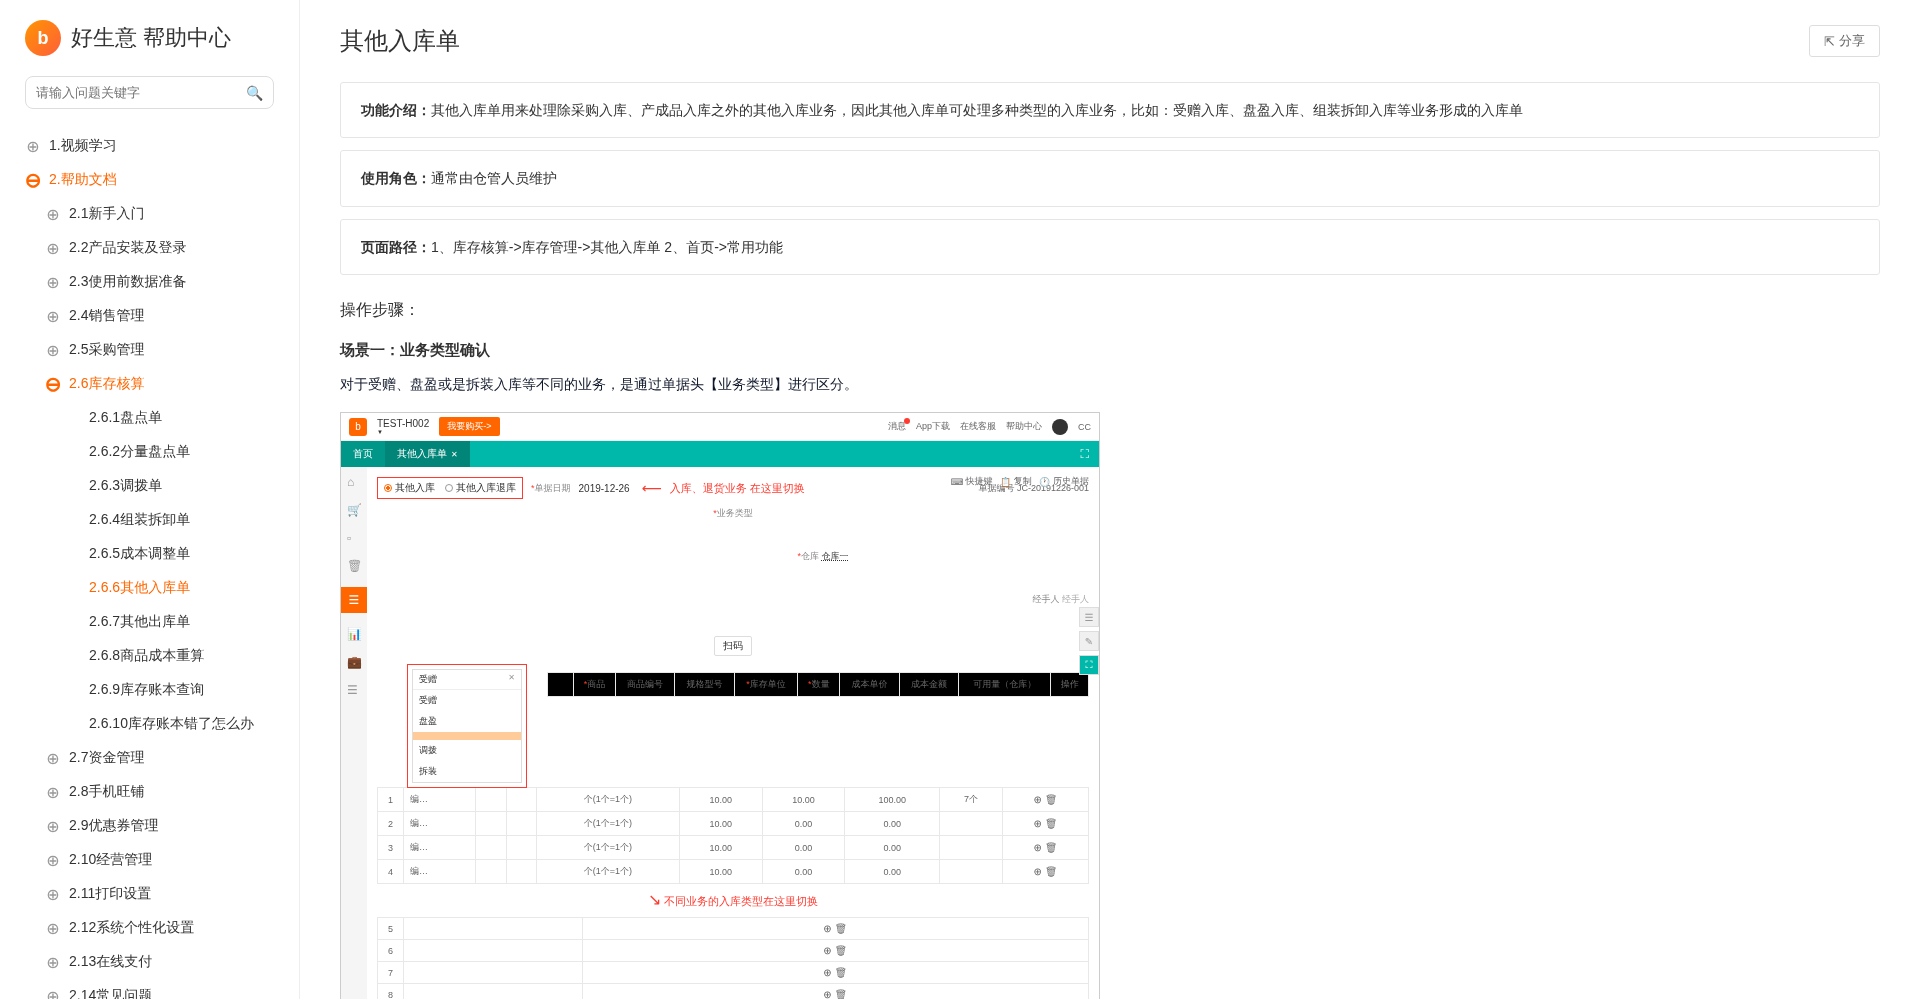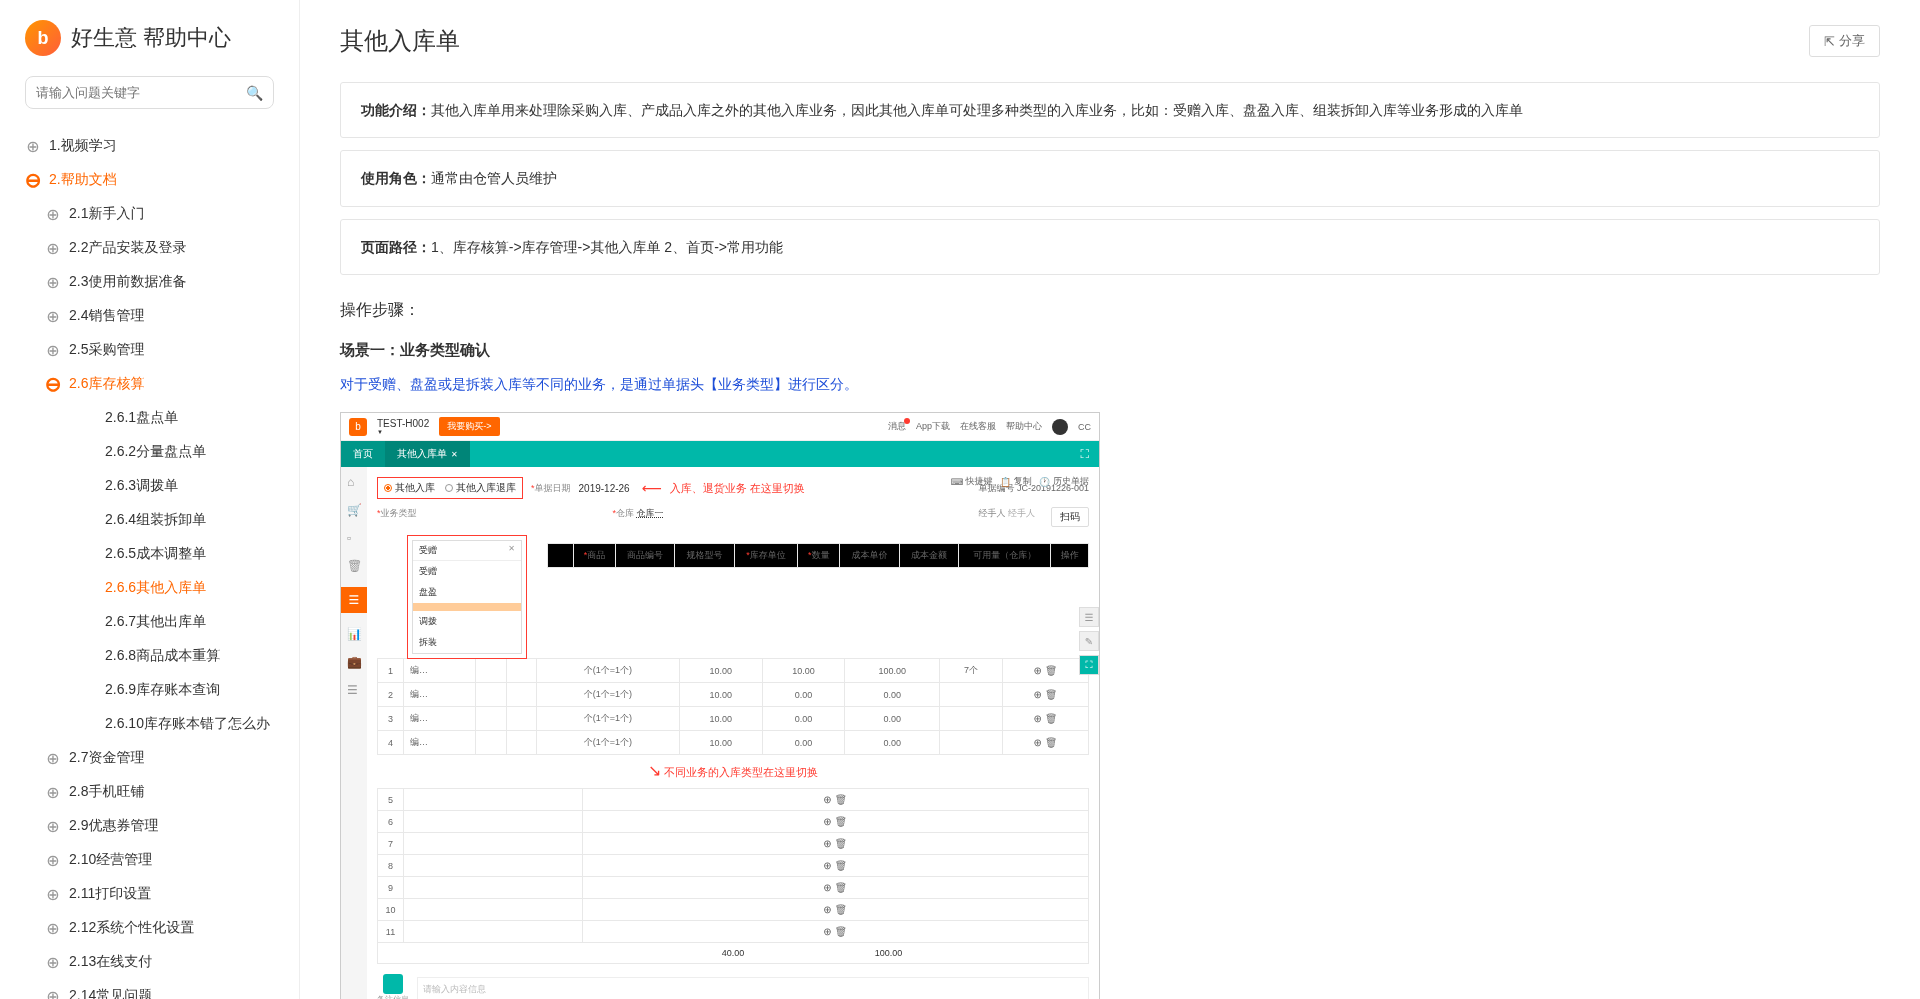--- a/index.html
+++ b/index.html
@@ -17,34 +17,34 @@
     .search-icon { position: absolute; right: 10px; top: 50%; transform: translateY(-50%); color: #999; font-size: 14px; }
     
     .nav-list { list-style: none; }
     .nav-item { padding: 8px 0; display: flex; align-items: center; cursor: pointer; font-size: 14px; }
     .nav-icon { width: 16px; height: 16px; margin-right: 8px; display: inline-flex; align-items: center; justify-content: center; flex-shrink: 0; }
     .nav-icon.plus { color: #999; font-size: 16px; }
     .nav-icon.minus { color: #ff6600; font-size: 20px; font-weight: bold; }
     .nav-label { color: #333; }
     .nav-item.orange .nav-label { color: #ff6600; }
     .indent-1 { padding-left: 20px; }
-    .indent-2 { padding-left: 40px; gap: 16px; }
+    .indent-2 { padding-left: 40px; }
     
     
     .main { flex: 1; padding: 25px 40px; overflow-y: auto; position: relative; }
     .page-header { display: flex; justify-content: space-between; align-items: center; margin-bottom: 25px; }
     .page-title { font-size: 24px; font-weight: normal; color: #333; }
     .share-btn { padding: 6px 14px; border: 1px solid #ddd; border-radius: 3px; background: #fff; cursor: pointer; font-size: 13px; color: #666; display: flex; align-items: center; gap: 4px; }
     
     .info-box { border: 1px solid #e5e5e5; border-radius: 3px; padding: 16px 20px; margin-bottom: 12px; font-size: 14px; color: #333; line-height: 1.6; }
     .info-label { font-weight: bold; }
     
     .section-title { font-size: 16px; margin: 25px 0 15px; color: #333; }
     .scene-title { font-size: 15px; font-weight: bold; margin: 20px 0 12px; color: #333; }
-    .scene-text { font-size: 14px; color: #1d4ed8; line-height: 1.8; margin-bottom: 10px; }
+    .scene-text { font-size: 14px; color: #0f172a; line-height: 1.8; margin-bottom: 10px; }
     
     
     .screenshot { border: 1px solid #ccc; margin: 15px 0; background: #fff; width: 760px; font-size: 10px; }
     .ss-topbar { background: #fff; padding: 4px 8px; display: flex; align-items: center; justify-content: space-between; border-bottom: 1px solid #eee; font-size: 9px; }
     .ss-topbar-left { display: flex; align-items: center; gap: 10px; }
     .ss-logo { width: 18px; height: 18px; background: #ff6600; border-radius: 3px; display: flex; align-items: center; justify-content: center; color: #fff; font-size: 10px; }
     .ss-test { color: #333; font-size: 10px; }
     .ss-sub { font-size: 8px; display: flex; align-items: center; gap: 2px; }
     .ss-sub::after { content: "▼"; font-size: 6px; }
     .ss-promo-btn { background: #ff6600; color: #fff; padding: 3px 8px; font-size: 9px; border-radius: 2px; }
@@ -71,21 +71,21 @@
     .ss-radio { display: flex; align-items: center; gap: 3px; }
     .ss-radio-dot { width: 8px; height: 8px; border: 1px solid #999; border-radius: 50%; }
     .ss-radio.checked .ss-radio-dot { border-color: #ff6600; background: radial-gradient(#ff6600 40%, #fff 50%); }
     .ss-date-arrow { color: #ff3b30; font-size: 14px; margin-left: 4px; }
     .ss-anno-red { color: #ff3b30; font-size: 11px; }
     .ss-field-label { color: #888; font-size: 9px; }
     .ss-field-label.req::before { content: "*"; color: #ff3b30; }
     .ss-field-val { color: #333; }
     .ss-doc-no { color: #666; font-size: 9px; }
     
-    .ss-row2 { display: flex; gap: 16px; font-size: 9px; margin-bottom: 8px; }
+    .ss-row2 { display: flex; gap: 30px; align-items: center; font-size: 9px; margin-bottom: 8px; flex-direction: column; }
     .ss-dropdown-box { border: 1.5px solid #ff3b30; padding: 4px; display: inline-block; position: relative; min-width: 120px; margin-left: 30px; }
     .ss-dropdown-inner { background: #fff; border: 1px solid #ddd; }
     .ss-dropdown-sel { padding: 3px 6px; font-size: 9px; color: #333; display: flex; justify-content: space-between; }
     .ss-dropdown-sel::after { content: "✕"; color: #999; font-size: 8px; }
     .ss-dropdown-opts { border-top: 1px solid #eee; }
     .ss-dropdown-opt { padding: 4px 6px; font-size: 9px; }
     .ss-dropdown-opt.sel { background: #ffcc99; }
     
     .ss-right-toolbar { position: absolute; right: 10px; top: 8px; display: flex; gap: 8px; font-size: 9px; color: #666; align-items: center; }
     .ss-right-toolbar span { display: flex; align-items: center; gap: 2px; }

